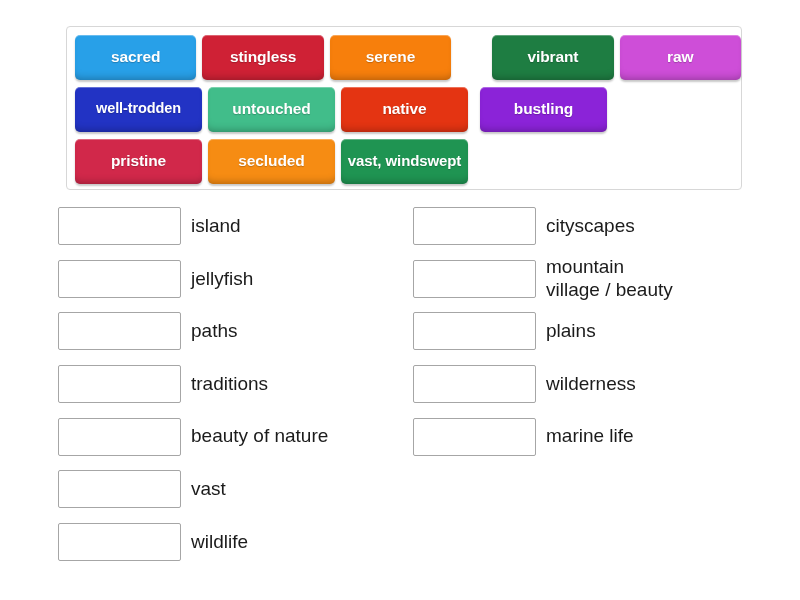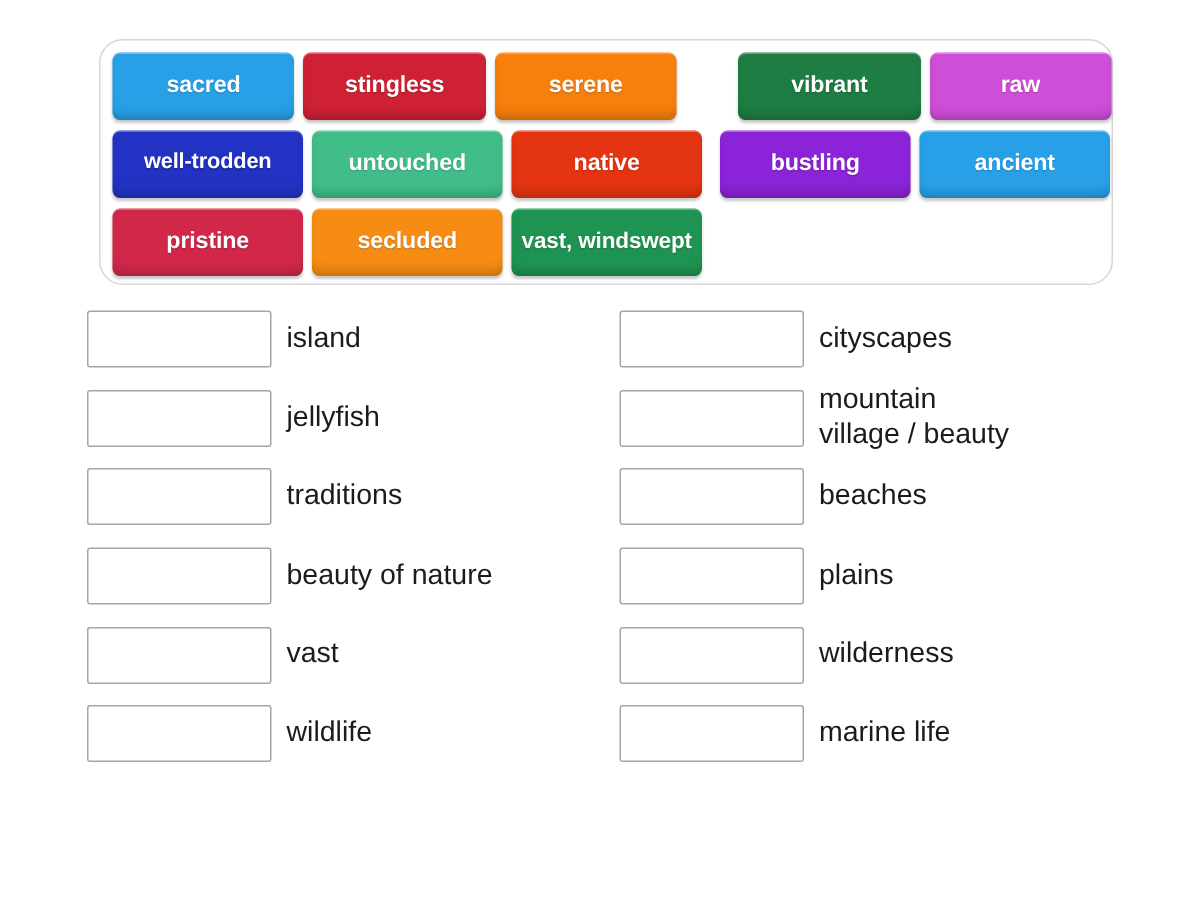--- a/index.html
+++ b/index.html
@@ -21,21 +21,21 @@
   }
 
   
   .tile-bank {
     position: absolute;
     left: 66px;
     top: 26px;
     width: 676px;
     height: 164px;
     border: 1px solid #d7d7d7;
-    border-radius: 16px;
+    border-radius: 4px;
     background: #ffffff;
     padding: 4px 0 0 0;
   }
   .tile-rows {
     display: flex;
     flex-direction: column;
     gap: 0px;
     padding: 0px 0 0 2px;
   }
   .tile-row {
@@ -125,21 +125,20 @@
           <div class="tile" style="background: rgb(207, 33, 53); color: rgb(255, 255, 255);">stingless</div>
           <div class="tile" style="background: rgb(247, 127, 12); color: rgb(255, 255, 255);">serene</div>
           <div class="tile" style="background: rgb(30, 125, 66); color: rgb(255, 255, 255); margin-left: 41px;">vibrant</div>
           <div class="tile" style="background: rgb(206, 78, 216); color: rgb(255, 255, 255);">raw</div>
         </div>
         <div class="tile-row">
           <div class="tile wide-text" style="background: rgb(34, 51, 196); color: rgb(255, 255, 255);">well-trodden</div>
           <div class="tile" style="background: rgb(65, 189, 138); color: rgb(255, 255, 255);">untouched</div>
           <div class="tile" style="background: rgb(228, 52, 18); color: rgb(255, 255, 255);">native</div>
           <div class="tile" style="background: rgb(139, 35, 216); color: rgb(255, 255, 255); margin-left: 12px;">bustling</div>
-          <div class="tile" style="background: rgb(40, 160, 232); color: rgb(255, 255, 255);">ancient</div>
         </div>
         <div class="tile-row">
           <div class="tile" style="background: rgb(209, 40, 74); color: rgb(255, 255, 255);">pristine</div>
           <div class="tile" style="background: rgb(246, 140, 19); color: rgb(255, 255, 255);">secluded</div>
           <div class="tile two-line wide-text" style="background: rgb(31, 148, 82); color: rgb(255, 255, 255);">vast,
 windswept</div>
           <div class="tile empty-slot" style="background: transparent; color: rgb(255, 255, 255); box-shadow: none; text-shadow: none;"></div>
           <div class="tile empty-slot" style="background: transparent; color: rgb(255, 255, 255); box-shadow: none; text-shadow: none;"></div>
         </div>
       </div>
@@ -150,20 +149,24 @@
         <div class="answer-row">
           <div class="drop-slot"></div>
           <div class="answer-label">island</div>
         </div>
         <div class="answer-row">
           <div class="drop-slot"></div>
           <div class="answer-label">jellyfish</div>
         </div>
         <div class="answer-row">
           <div class="drop-slot"></div>
+          <div class="answer-label">paths</div>
+        </div>
+        <div class="answer-row">
+          <div class="drop-slot"></div>
           <div class="answer-label">traditions</div>
         </div>
         <div class="answer-row">
           <div class="drop-slot"></div>
           <div class="answer-label">beauty of nature</div>
         </div>
         <div class="answer-row">
           <div class="drop-slot"></div>
           <div class="answer-label">vast</div>
         </div>
@@ -177,24 +180,20 @@
           <div class="drop-slot"></div>
           <div class="answer-label">cityscapes</div>
         </div>
         <div class="answer-row">
           <div class="drop-slot"></div>
           <div class="answer-label">mountain
 village / beauty</div>
         </div>
         <div class="answer-row">
           <div class="drop-slot"></div>
-          <div class="answer-label">beaches</div>
-        </div>
-        <div class="answer-row">
-          <div class="drop-slot"></div>
           <div class="answer-label">plains</div>
         </div>
         <div class="answer-row">
           <div class="drop-slot"></div>
           <div class="answer-label">wilderness</div>
         </div>
         <div class="answer-row">
           <div class="drop-slot"></div>
           <div class="answer-label">marine life</div>
         </div>

